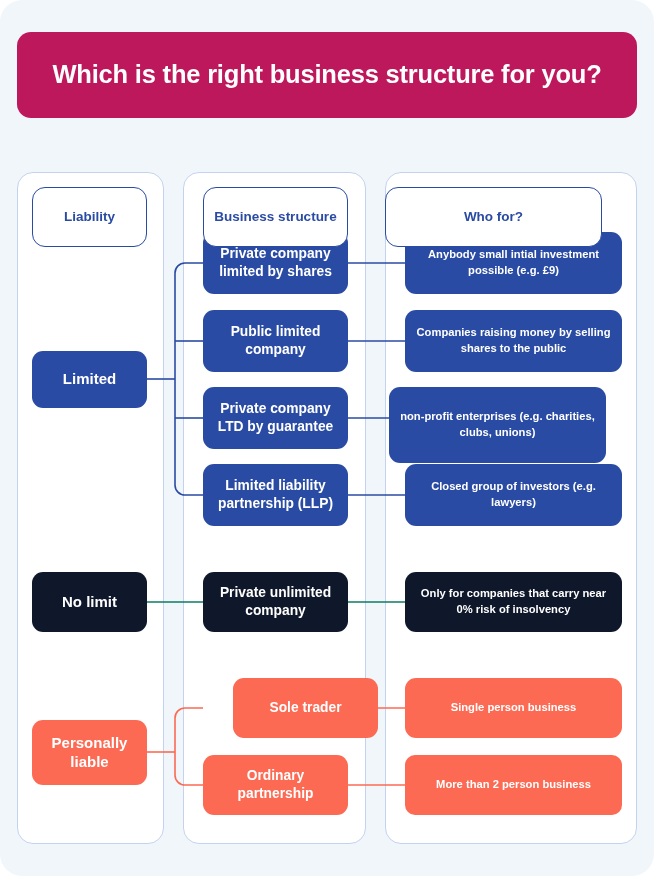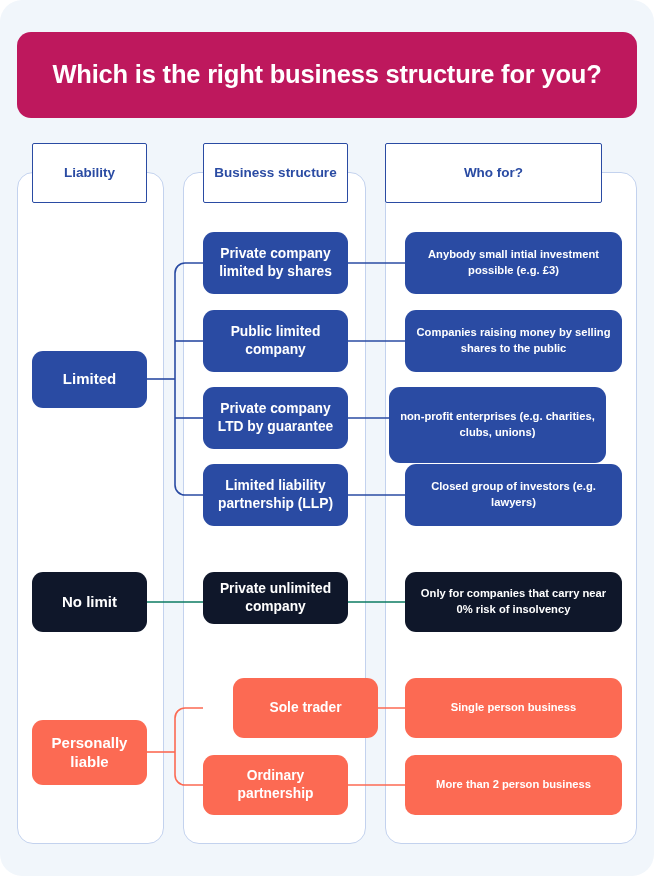--- a/index.html
+++ b/index.html
@@ -56,32 +56,33 @@
     box-sizing: border-box;
   }
   #col-1 { left: 17px;  top: 172px; width: 147px; height: 672px; }
   #col-2 { left: 183px; top: 172px; width: 183px; height: 672px; }
   #col-3 { left: 385px; top: 172px; width: 252px; height: 672px; }
 
   
   .col-head {
     position: absolute;
     border: 1.6px solid #2a4ba3;
-    border-radius: 2px;
+    border-radius: 13px;
     background: #ffffff;
     box-sizing: border-box;
     display: flex;
     align-items: center;
     justify-content: center;
     text-align: center;
     color: #2a4ba3;
     font-weight: bold;
     font-size: 13.5px;
     line-height: 1.3;
     z-index: 5;
+    margin-top: 44px;
   }
   #head-liability  { left: 32px;  top: 143px; width: 115px; height: 60px; }
   #head-structure  { left: 203px; top: 143px; width: 145px; height: 60px; }
   #head-whofor     { left: 385px; top: 143px; width: 217px; height: 60px; }
 
   
   .node {
     position: absolute;
     border-radius: 11px;
     box-sizing: border-box;
@@ -104,21 +105,21 @@
   
   #n-limited    { left: 32px; top: 351px; width: 115px; height: 57px; }
   #n-nolimit    { left: 32px; top: 572px; width: 115px; height: 60px; }
   #n-personally { left: 32px; top: 720px; width: 115px; height: 65px; }
 
   
   #s-pcls  { left: 203px; top: 232px; width: 145px; height: 62px; }
   #s-plc   { left: 203px; top: 310px; width: 145px; height: 62px; }
   #s-pcltd { left: 203px; top: 387px; width: 145px; height: 62px; }
   #s-llp   { left: 203px; top: 464px; width: 145px; height: 62px; }
-  #s-puc   { left: 203px; top: 572px; width: 145px; height: 52px; }
+  #s-puc   { left: 203px; top: 572px; width: 145px; height: 60px; }
   #s-sole  { left: 203px; top: 678px; width: 145px; height: 60px; margin-left: 30px; }
   #s-ord   { left: 203px; top: 755px; width: 145px; height: 60px; }
 
   
   #w-pcls  { left: 405px; top: 232px; width: 217px; height: 62px; }
   #w-plc   { left: 405px; top: 310px; width: 217px; height: 62px; }
   #w-pcltd { left: 389px; top: 387px; width: 217px; height: 76px; }
   #w-llp   { left: 405px; top: 464px; width: 217px; height: 62px; }
   #w-puc   { left: 405px; top: 572px; width: 217px; height: 60px; }
   #w-sole  { left: 405px; top: 678px; width: 217px; height: 60px; }
@@ -184,21 +185,21 @@
   <div class="node liability-node c-red" id="n-personally">Personally liable</div>
 
   <div class="node structure-node c-blue" id="s-pcls">Private company limited by shares</div>
   <div class="node structure-node c-blue" id="s-plc">Public limited company</div>
   <div class="node structure-node c-blue" id="s-pcltd">Private company LTD by guarantee</div>
   <div class="node structure-node c-blue" id="s-llp">Limited liability partnership (LLP)</div>
   <div class="node structure-node c-green" id="s-puc">Private unlimited company</div>
   <div class="node structure-node c-red" id="s-sole">Sole trader</div>
   <div class="node structure-node c-red" id="s-ord">Ordinary partnership</div>
 
-  <div class="node whofor-node c-blue" id="w-pcls">Anybody small intial investment possible (e.g. £3)</div>
+  <div class="node whofor-node c-blue" id="w-pcls">Anybody small intial investment possible (e.g. £9)</div>
   <div class="node whofor-node c-blue" id="w-plc">Companies raising money by selling shares to the public</div>
   <div class="node whofor-node c-blue" id="w-pcltd">non-profit enterprises (e.g. charities, clubs, unions)</div>
   <div class="node whofor-node c-blue" id="w-llp">Closed group of investors (e.g. lawyers)</div>
   <div class="node whofor-node c-green" id="w-puc">Only for companies that carry near 0% risk of insolvency</div>
   <div class="node whofor-node c-red" id="w-sole">Single person business</div>
   <div class="node whofor-node c-red" id="w-ord">More than 2 person business</div>
 
 </div>
 
 </body></html>

